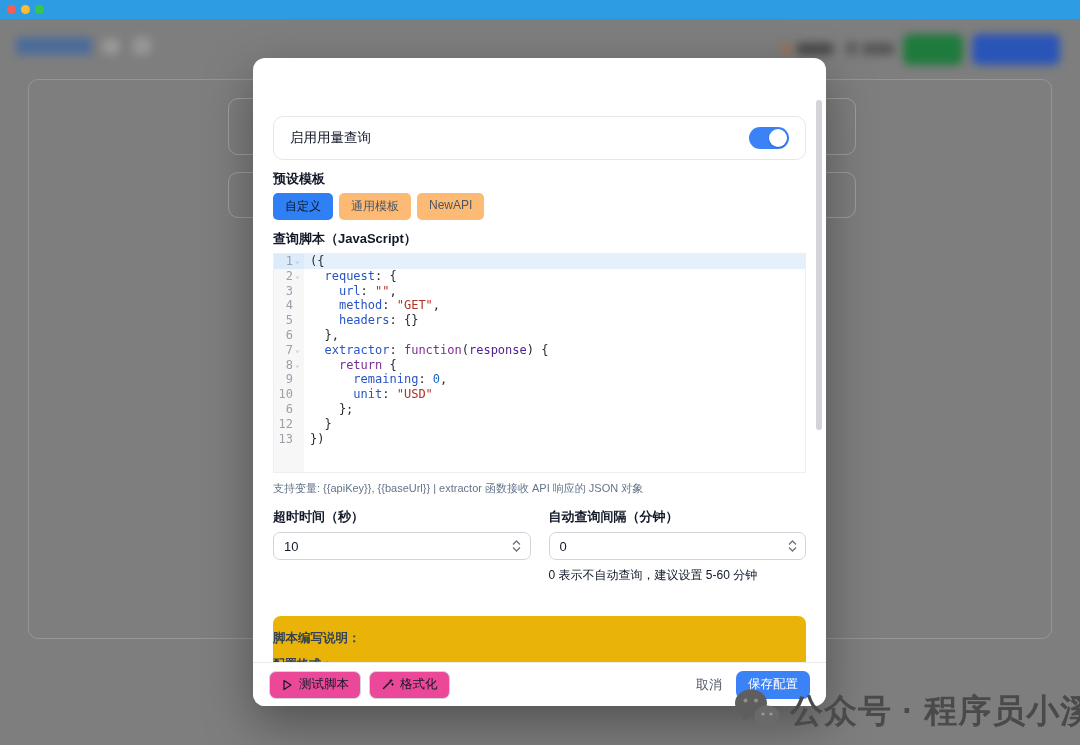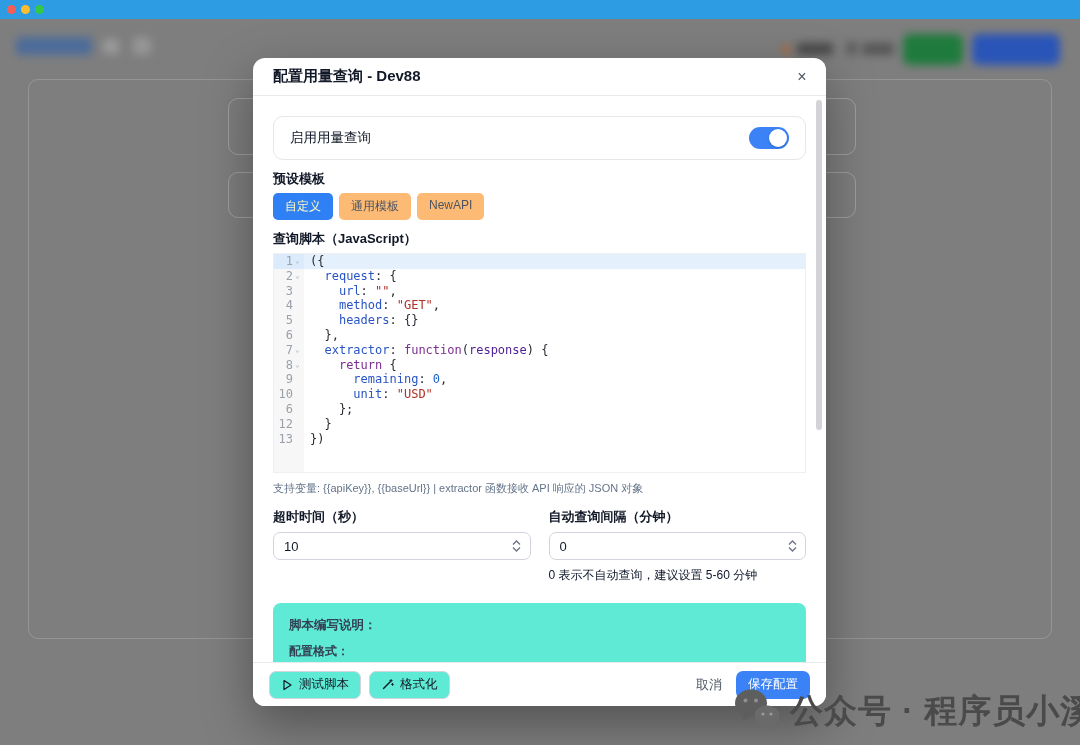--- a/index.html
+++ b/index.html
@@ -45,21 +45,21 @@
   .enable-card { height:44px; border:1px solid #e5e7eb; border-radius:10px; display:flex; align-items:center;
                  justify-content:space-between; padding:0 16px; }
   .enable-label { font-size:13.5px; color:#111827; }
   .toggle { width:40px; height:22px; border-radius:11px; background:#3b82f6; position:relative; cursor:pointer; }
   .toggle-knob { position:absolute; right:2px; top:2px; width:18px; height:18px; border-radius:50%; background:#ffffff;
                  box-shadow:0 1px 2px rgba(0,0,0,.25); }
 
   .section-label { margin-top:11px; font-size:13px; font-weight:bold; color:#111827; line-height:16px; }
   .tabs { margin-top:6px; display:flex; gap:6px; }
   .tab { font-size:12px; padding:5px 12px; border-radius:5px; background:#fdba74; color:#4b5563; cursor:pointer; }
-  .tab.active { background:#2f80f5; color:#fef9c3; }
+  .tab.active { background:#2f80f5; color:#0f172a; }
 
   
   .editor { margin-top:6px; height:220px; border:1px solid #efefef; background:#ffffff; overflow:hidden;
             font-family:"DejaVu Sans Mono", monospace; font-size:12px; line-height:14.8px; cursor:text; }
   .ed-row { display:flex; height:14.8px; }
   .ed-row.active { background:#e4f1fd; }
   .ed-gutter { width:30px; flex:0 0 30px; background:#f7f7f7; color:#9aa1a9; text-align:right;
                padding-right:2px; display:flex; justify-content:flex-end; align-items:center; }
   .ed-row.active .ed-gutter { background:#dcebfb; }
   .ed-num { display:inline-block; }
@@ -79,28 +79,28 @@
   .fields { margin-top:12px; display:grid; grid-template-columns:1fr 1fr; column-gap:18px; }
   .field-label { font-size:13px; font-weight:bold; color:#111827; }
   .input-wrap { margin-top:6px; position:relative; }
   .num-input { width:100%; height:28px; border:1px solid #d1d5db; border-radius:7px; padding:0 26px 0 10px;
                font-size:13px; color:#111827; font-family:"Liberation Sans", sans-serif; outline:none; background:#fff; }
   .stepper { position:absolute; right:7px; top:4px; width:14px; height:20px; display:flex; flex-direction:column;
              align-items:center; justify-content:center; color:#6b7280; cursor:pointer; }
   .stepper svg { display:block; }
   .field-hint { margin-top:7px; font-size:12px; color:#0f172a; }
 
-  .docs { margin-top:19px; background:#5eead4; border-radius:8px; padding:14px 16px; }
+  .docs { margin-top:32px; background:#eab308; border-radius:8px; padding:14px 0; }
   .docs-title { font-size:12.5px; font-weight:bold; color:#334155; }
   .docs-sub { margin-top:9px; font-size:12px; font-weight:bold; color:#334155; }
 
   .modal-footer { position:absolute; left:0; right:0; bottom:0; height:44px; border-top:1px solid #e9eaec;
                   background:#fff; border-radius:0 0 12px 12px; display:flex; align-items:center; padding:0 16px; }
   .btn-outline { display:flex; align-items:center; gap:6px; height:28px; padding:0 11px; border:1px solid #d1d5db;
-                 border-radius:7px; background:#5eead4; font-size:12.5px; font-weight:500; color:#111827;
+                 border-radius:7px; background:#ec4899; font-size:12.5px; font-weight:500; color:#111827;
                  font-family:"Liberation Sans", sans-serif; cursor:pointer; margin-right:8px; }
   .btn-outline svg { display:block; }
   .footer-spacer { flex:1; }
   .btn-text { font-size:13px; color:#4b5563; background:none; border:none; cursor:pointer; margin-right:14px;
               font-family:"Liberation Sans", sans-serif; }
   .btn-primary { height:28px; padding:0 12px; border:none; border-radius:7px; background:#3b82f6; color:#ffffff;
                  font-size:12.5px; cursor:pointer; font-family:"Liberation Sans", sans-serif; }
 
   .modal-scrollbar { position:absolute; right:4px; top:42px; width:6px; height:330px; border-radius:3px;
                      background:#d4d4d8; cursor:grab; }
@@ -130,24 +130,20 @@
     <div class="blur bg-dot"></div>
     <div class="blur bg-txt1"></div>
     <div class="blur bg-ic3"></div>
     <div class="blur bg-txt2"></div>
     <div class="blur bg-btn-green"></div>
     <div class="blur bg-btn-blue"></div>
   </div>
 
   <div class="modal">
 
-    <div class="modal-header">
-      <div class="modal-title">配置用量查询 - Dev88</div>
-      <div class="modal-close">×</div>
-    </div>
 
     <div class="modal-body">
 
       <div class="enable-card">
         <div class="enable-label">启用用量查询</div>
         <div class="toggle">
           <div class="toggle-knob"></div>
         </div>
       </div>
 

